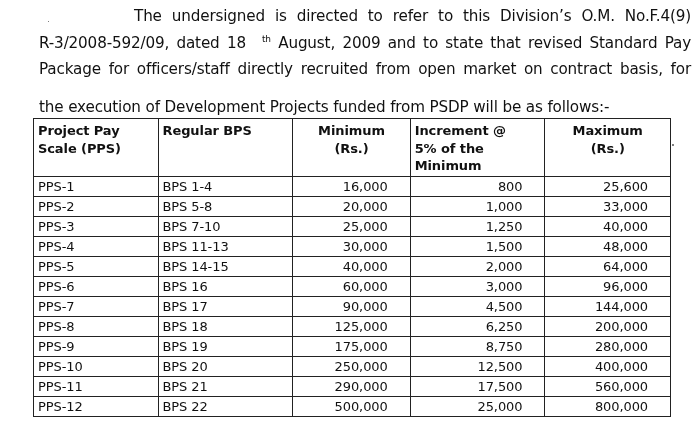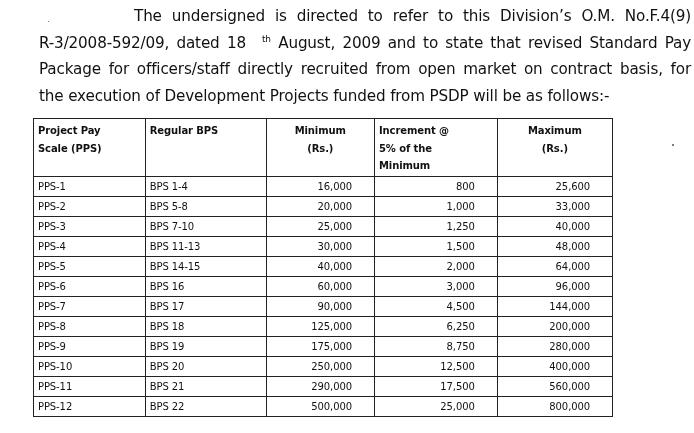--- a/index.html
+++ b/index.html
@@ -28,34 +28,35 @@
     .para .line {
       display: block;
       white-space: nowrap;
       text-align-last: justify;
     }
     .para .line.first {
       padding-left: 95px;
     }
     .para .line.last {
       text-align-last: left;
+      margin-top: 11px;
     }
     .para sup {
       font-size: 9px;
       line-height: 0;
       vertical-align: 6px;
       padding-left: 16px;
     }
     table.pay {
       position: absolute;
       left: 33px;
       top: 118px;
-      width: 580px;
+      width: 638px;
       border-collapse: collapse;
-      font-size: 10px;
+      font-size: 13px;
       letter-spacing: -0.1px;
     }
     table.pay th, table.pay td {
       border: 1.5px solid #222222;
       padding: 0 4px;
     }
     table.pay th {
       height: 54px;
       vertical-align: top;
       font-weight: bold;

